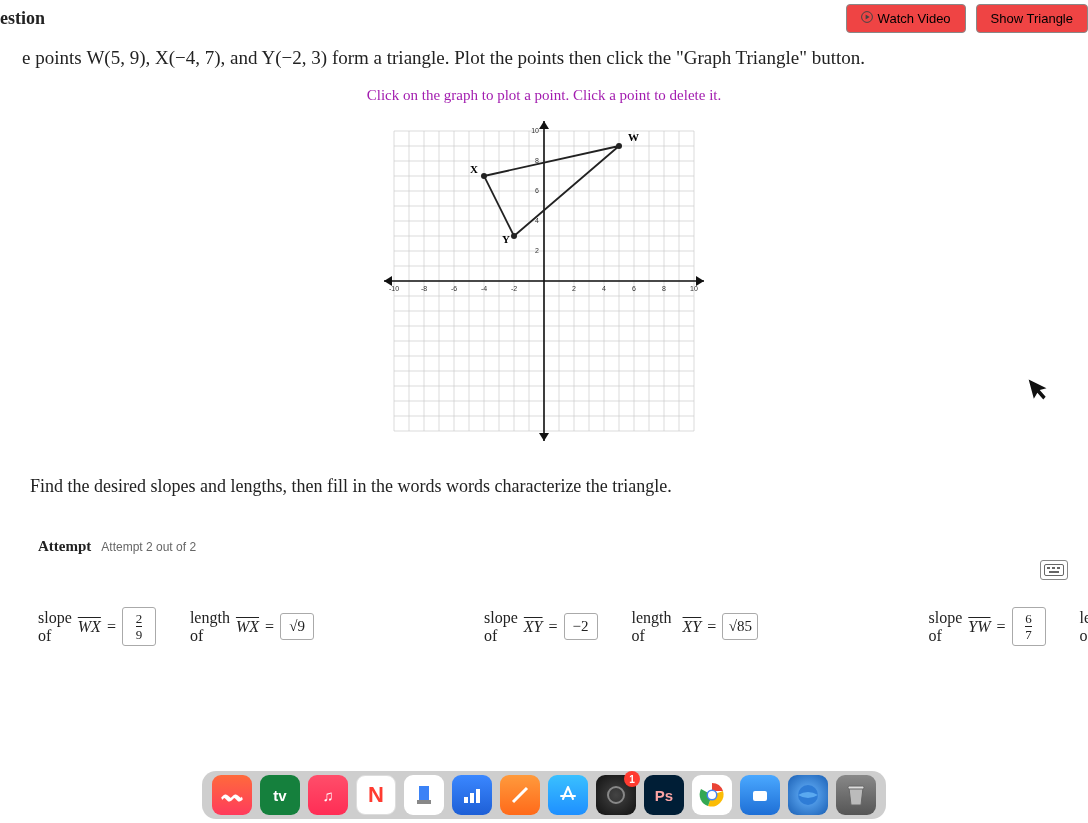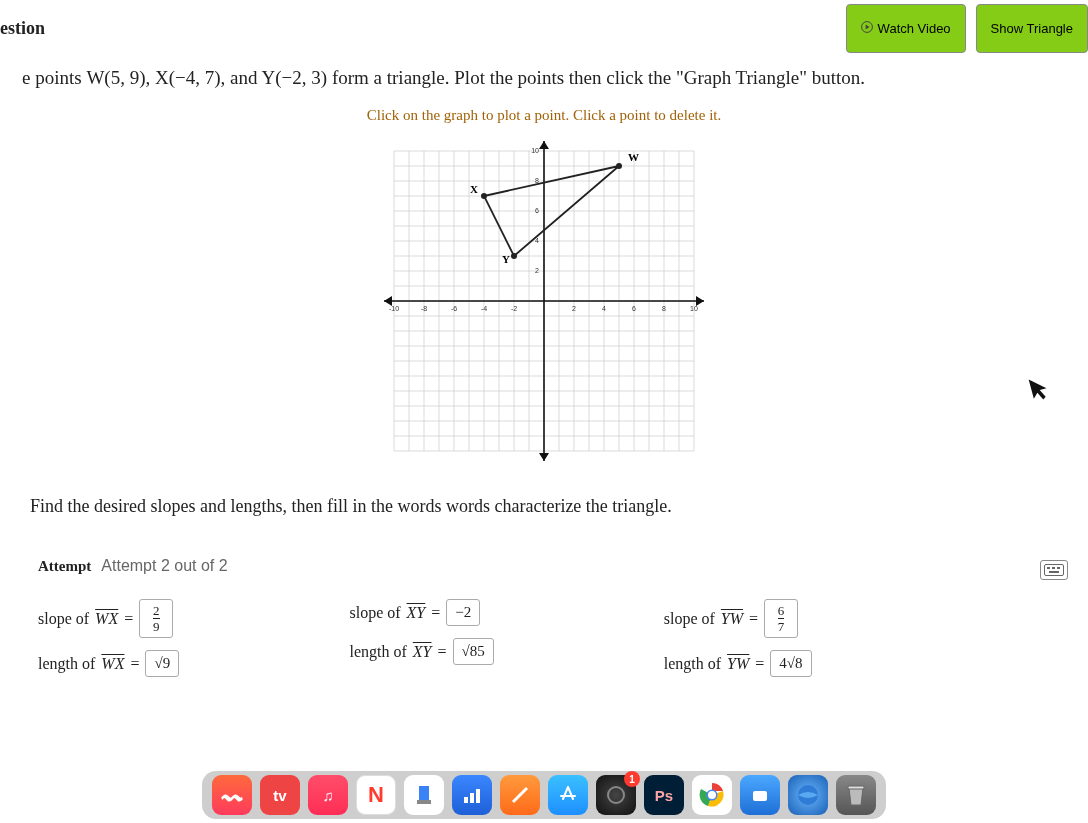--- a/index.html
+++ b/index.html
@@ -24,70 +24,70 @@
     padding-left: 0;
   }
   .header-buttons {
     display: flex;
     gap: 10px;
     padding-right: 0;
   }
   .hbtn {
     border: 1px solid #888;
     border-radius: 4px;
-    padding: 16px 14px;
+    padding: 6px 14px;
     font-size: 13px;
-    background: #84cc16;
+    background: #ef4444;
     cursor: pointer;
     display: flex;
     align-items: center;
     gap: 5px;
     font-family: Arial, sans-serif;
   }
   .problem-text {
     font-size: 19px;
     padding: 14px 0 0 0;
     margin-left: 22px;
   }
   .hint-text {
     text-align: center;
     font-size: 15px;
     margin-top: 18px;
-    color: #a16207;
+    color: #a21caf;
   }
   .graph-wrap {
     display: flex;
     justify-content: center;
     margin-top: 12px;
   }
   .find-text {
     font-size: 18px;
     padding: 30px 0 0 30px;
   }
   .answer-area {
     padding: 40px 0 0 38px;
   }
   .answer-label {
     font-size: 15px;
   }
   .attempt {
-    font-size: 16px;
+    font-size: 12px;
     color: #666;
     margin-left: 6px;
     font-family: Arial, sans-serif;
   }
   .answer-grid {
     display: flex;
     gap: 170px;
     margin-top: 24px;
   }
   .acol {
     display: flex;
-    flex-direction: column;
-    gap: 12px;
+    gap: 34px;
+    margin-top: 28px;
   }
   .arow {
     display: flex;
     align-items: center;
     gap: 6px;
     font-size: 16px;
   }
   .over { text-decoration: overline; font-style: italic; }
   .valbox {
     border: 1px solid #aaa;
@@ -346,21 +346,21 @@
 <div class="cursor">
   <svg width="20" height="26" viewBox="0 0 20 26">
       <path d="M2 2 L2 22 L7 17 L11 25 L14 23 L10 15 L17 15 Z" fill="#111"></path>
     </svg>
 </div>
 
 <div class="dock">
   <div class="dicon" style="background:linear-gradient(#ff6a3c,#ff3b5c)">
       <span style="font-size:20px">〰</span>
     </div>
-  <div class="dicon" style="background:#ef4444">
+  <div class="dicon" style="background:#15803d">
       <span></span>
       <span>tv</span>
     </div>
   <div class="dicon" style="background:linear-gradient(#ff4e6a,#ff2d55)">♫</div>
   <div class="dicon" style="background:#fff;color:#ff3b30;border:1px solid #ddd">
       <span style="font-weight:900;font-size:22px">N</span>
     </div>
   <div class="dicon" style="background:#fff">
       <svg width="22" height="22" viewBox="0 0 22 22">
         <rect x="6" y="2" width="10" height="14" fill="#3b82f6"></rect>

